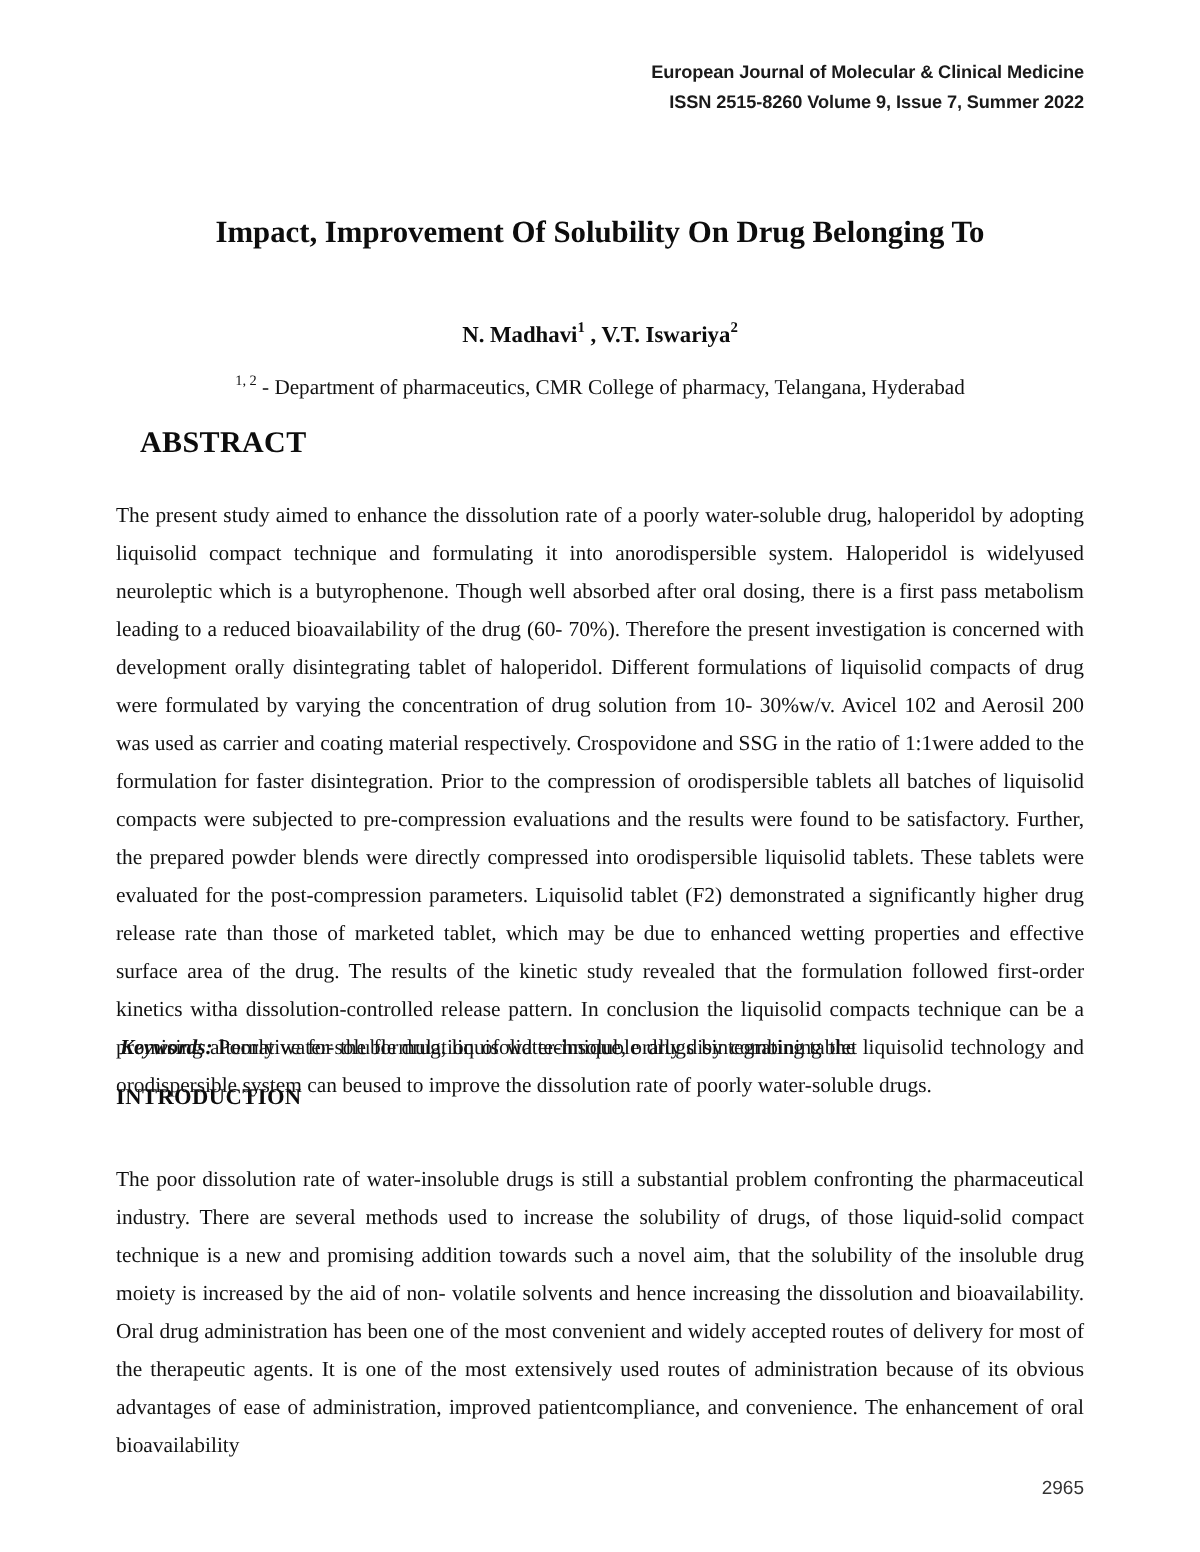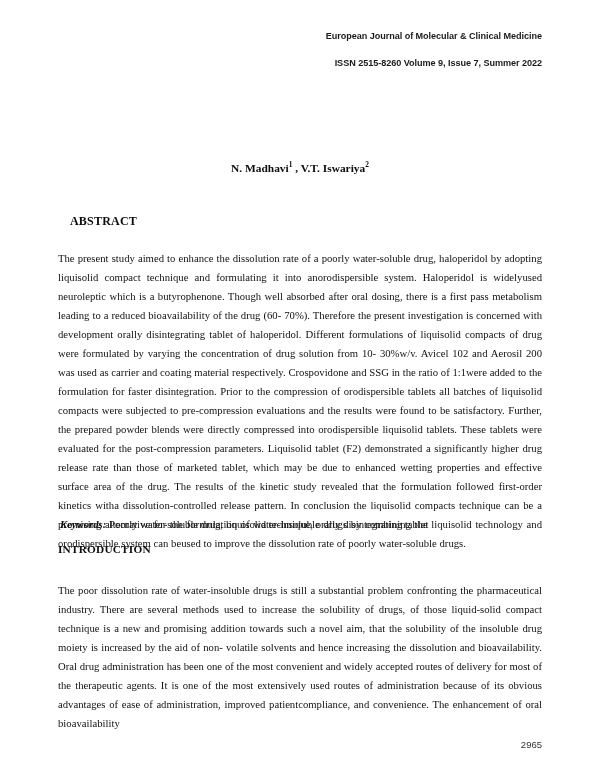--- a/index.html
+++ b/index.html
@@ -30,21 +30,21 @@
     left: 0;
     right: 58px;
     text-align: right;
     font-family: "Liberation Sans", "DejaVu Sans", sans-serif;
     font-weight: bold;
     font-size: 9.1px;
     letter-spacing: -0.05px;
     color: #1a1a1a;
   }
   .journal-header .issn-line {
-    margin-top: 17px;
+    margin-top: 5px;
   }
 
   
   .article-title {
     position: absolute;
     top: 94px;
     left: 58px;
     right: 58px;
     text-align: center;
     font-weight: bold;
@@ -85,21 +85,21 @@
     font-size: 7.2px;
     vertical-align: super;
     line-height: 0;
   }
 
   
   .section-heading {
     position: absolute;
     left: 70px;
     font-weight: bold;
-    font-size: 12px;
+    font-size: 15px;
     letter-spacing: 0.2px;
     color: #0d0d0d;
   }
   .section-heading.abstract { top: 214px; }
 
   .section-heading-left {
     position: absolute;
     left: 58px;
     font-weight: bold;
     font-size: 11.3px;
@@ -152,26 +152,30 @@
 <body>
 
 <div class="page">
 
   <div class="journal-header">
     <div>European Journal of Molecular &amp; Clinical Medicine</div>
     <div class="issn-line">ISSN 2515-8260 Volume 9, Issue 7, Summer 2022</div>
   </div>
 
   <h1 class="article-title">
+    <span class="tline">Impact, Improvement Of Solubility On Drug Belonging To</span>
   </h1>
 
   <div class="authors">
     <span>N. Madhavi</span><sup>1</sup><span> , </span><span>V.T. Iswariya</span><sup>2</sup>
   </div>
 
+  <div class="affiliation">
+    <sup>1, 2</sup><span> - Department of pharmaceutics, CMR College of pharmacy, Telangana, Hyderabad</span>
+  </div>
 
   <div class="section-heading abstract">ABSTRACT</div>
 
   <p class="body-text abstract-body">The present study aimed to enhance the dissolution rate of a poorly water-soluble drug, haloperidol by adopting liquisolid compact technique and formulating it into anorodispersible system. Haloperidol is widelyused neuroleptic which is a butyrophenone. Though well absorbed after oral dosing, there is a first pass metabolism leading to a reduced bioavailability of the drug (60- 70%). Therefore the present investigation is concerned with development orally disintegrating tablet of haloperidol. Different formulations of liquisolid compacts of drug were formulated by varying the concentration of drug solution from 10- 30%w/v. Avicel 102 and Aerosil 200 was used as carrier and coating material respectively. Crospovidone and SSG in the ratio of 1:1were added to the formulation for faster disintegration. Prior to the compression of orodispersible tablets all batches of liquisolid compacts were subjected to pre-compression evaluations and the results were found  to be satisfactory. Further, the prepared powder blends were directly compressed into orodispersible liquisolid tablets. These tablets were evaluated for the post-compression parameters. Liquisolid tablet (F2) demonstrated a significantly higher drug release rate than those of marketed tablet, which may be due to enhanced wetting properties and effective surface area of the drug. The results of the kinetic study revealed that the formulation followed first-order kinetics witha dissolution-controlled release pattern. In conclusion the liquisolid compacts technique can be a promising alternative for the formulation of water-insoluble drugs by combining the liquisolid technology and orodispersible system can beused to improve the dissolution rate of poorly water-soluble drugs.</p>
 
   <div class="keywords-line">
     <span class="kw-label">Keywords:</span><span> Poorly water-soluble drug, liquisolid technique, orally disintegrating tablet</span>
   </div>
 
   <div class="section-heading-left introduction">INTRODUCTION</div>

